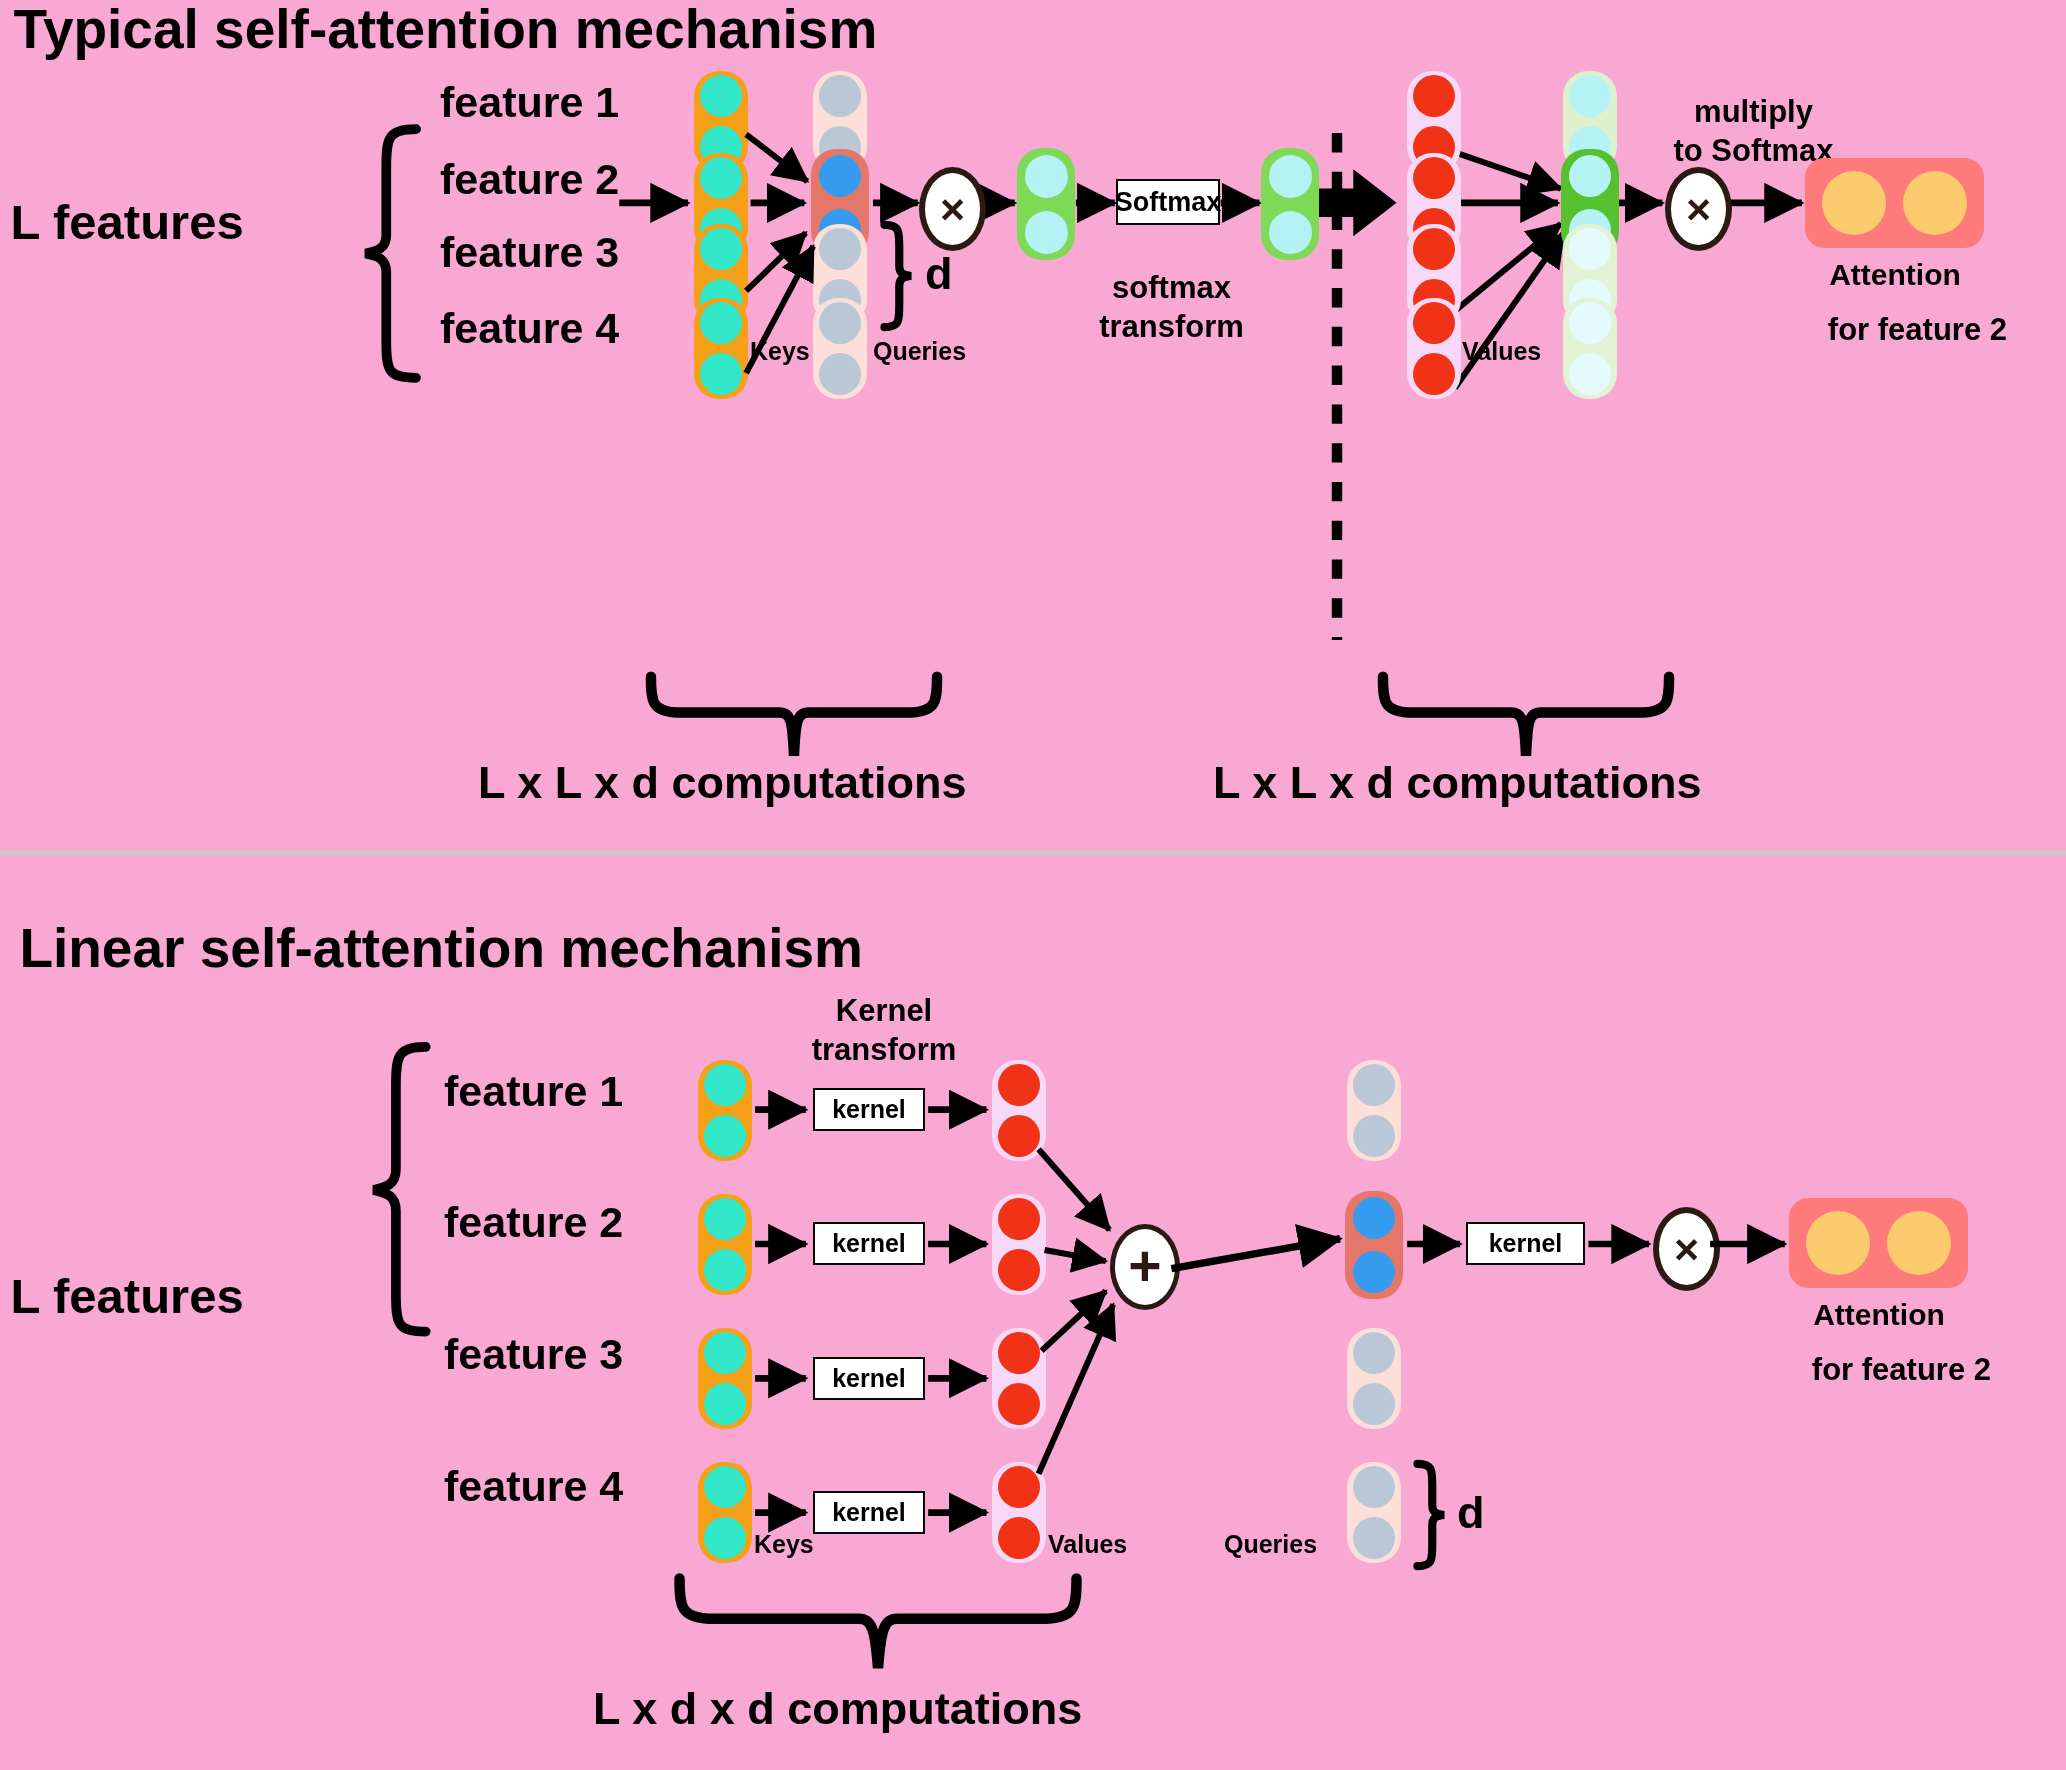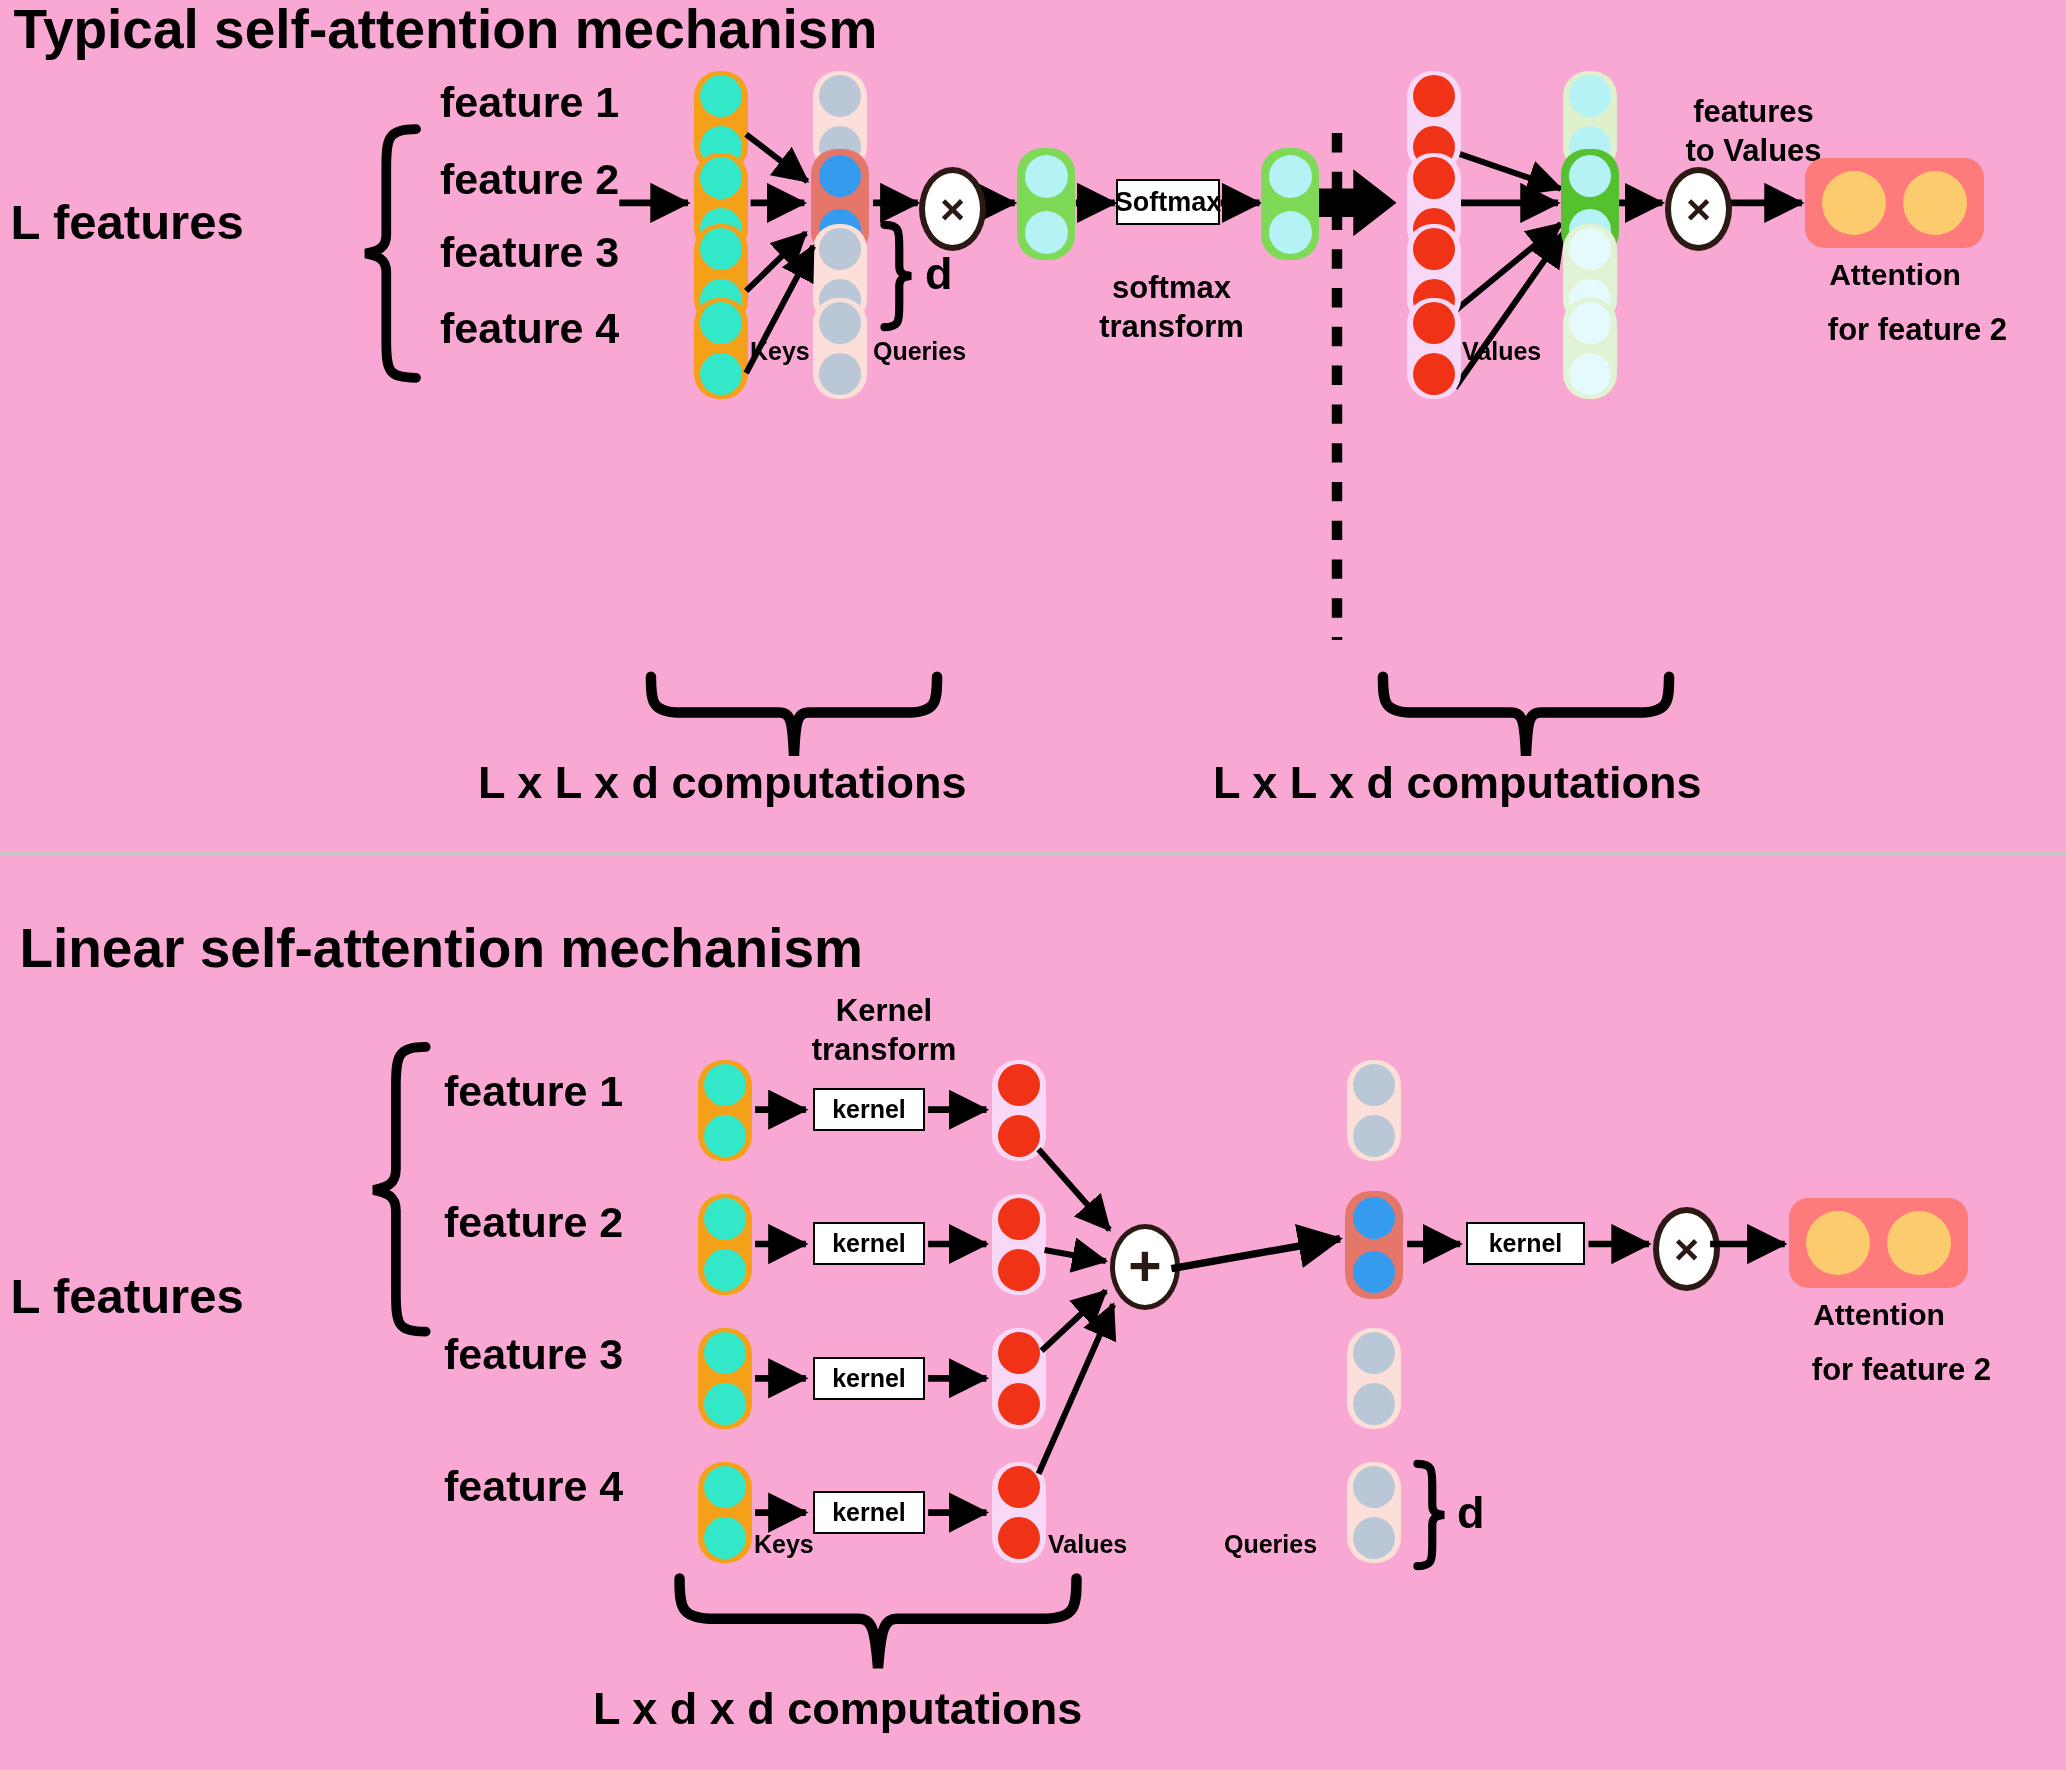--- a/index.html
+++ b/index.html
@@ -175,22 +175,22 @@
   <div class="abs col" style="left:1563px;top:224px;width:54px;height:101px;background:#E2F2D5;">
     <div class="dot" style="width:42px;height:42px;background:#E4FAFC;"></div>
     <div class="dot" style="width:42px;height:42px;background:#E4FAFC;"></div>
   </div>
   <div class="abs col" style="left:1563px;top:298px;width:54px;height:101px;background:#E2F2D5;">
     <div class="dot" style="width:42px;height:42px;background:#E4FAFC;"></div>
     <div class="dot" style="width:42px;height:42px;background:#E4FAFC;"></div>
   </div>
 
   <div class="abs annot" style="left:1634px;top:93px;width:239px;">
-    <div>features</div>
-    <div>to Values</div>
+    <div>multiply</div>
+    <div>to Softmax</div>
   </div>
 
   <div class="abs" style="left:1665px;top:167px;width:55px;height:72px;border:6px solid #2b1a14;border-radius:50%;background:#fff;display:flex;align-items:center;justify-content:center;">
     <span style="font-size:43px;font-weight:bold;line-height:1;color:#2b1a14;">×</span>
   </div>
 
   <div class="abs" style="left:1805px;top:158px;width:179px;height:90px;background:#FF7B7B;border-radius:19.4px;display:flex;align-items:center;justify-content:space-evenly;">
     <div class="dot" style="width:64px;height:64px;background:#FCCB6E;"></div>
     <div class="dot" style="width:64px;height:64px;background:#FCCB6E;"></div>
   </div>

